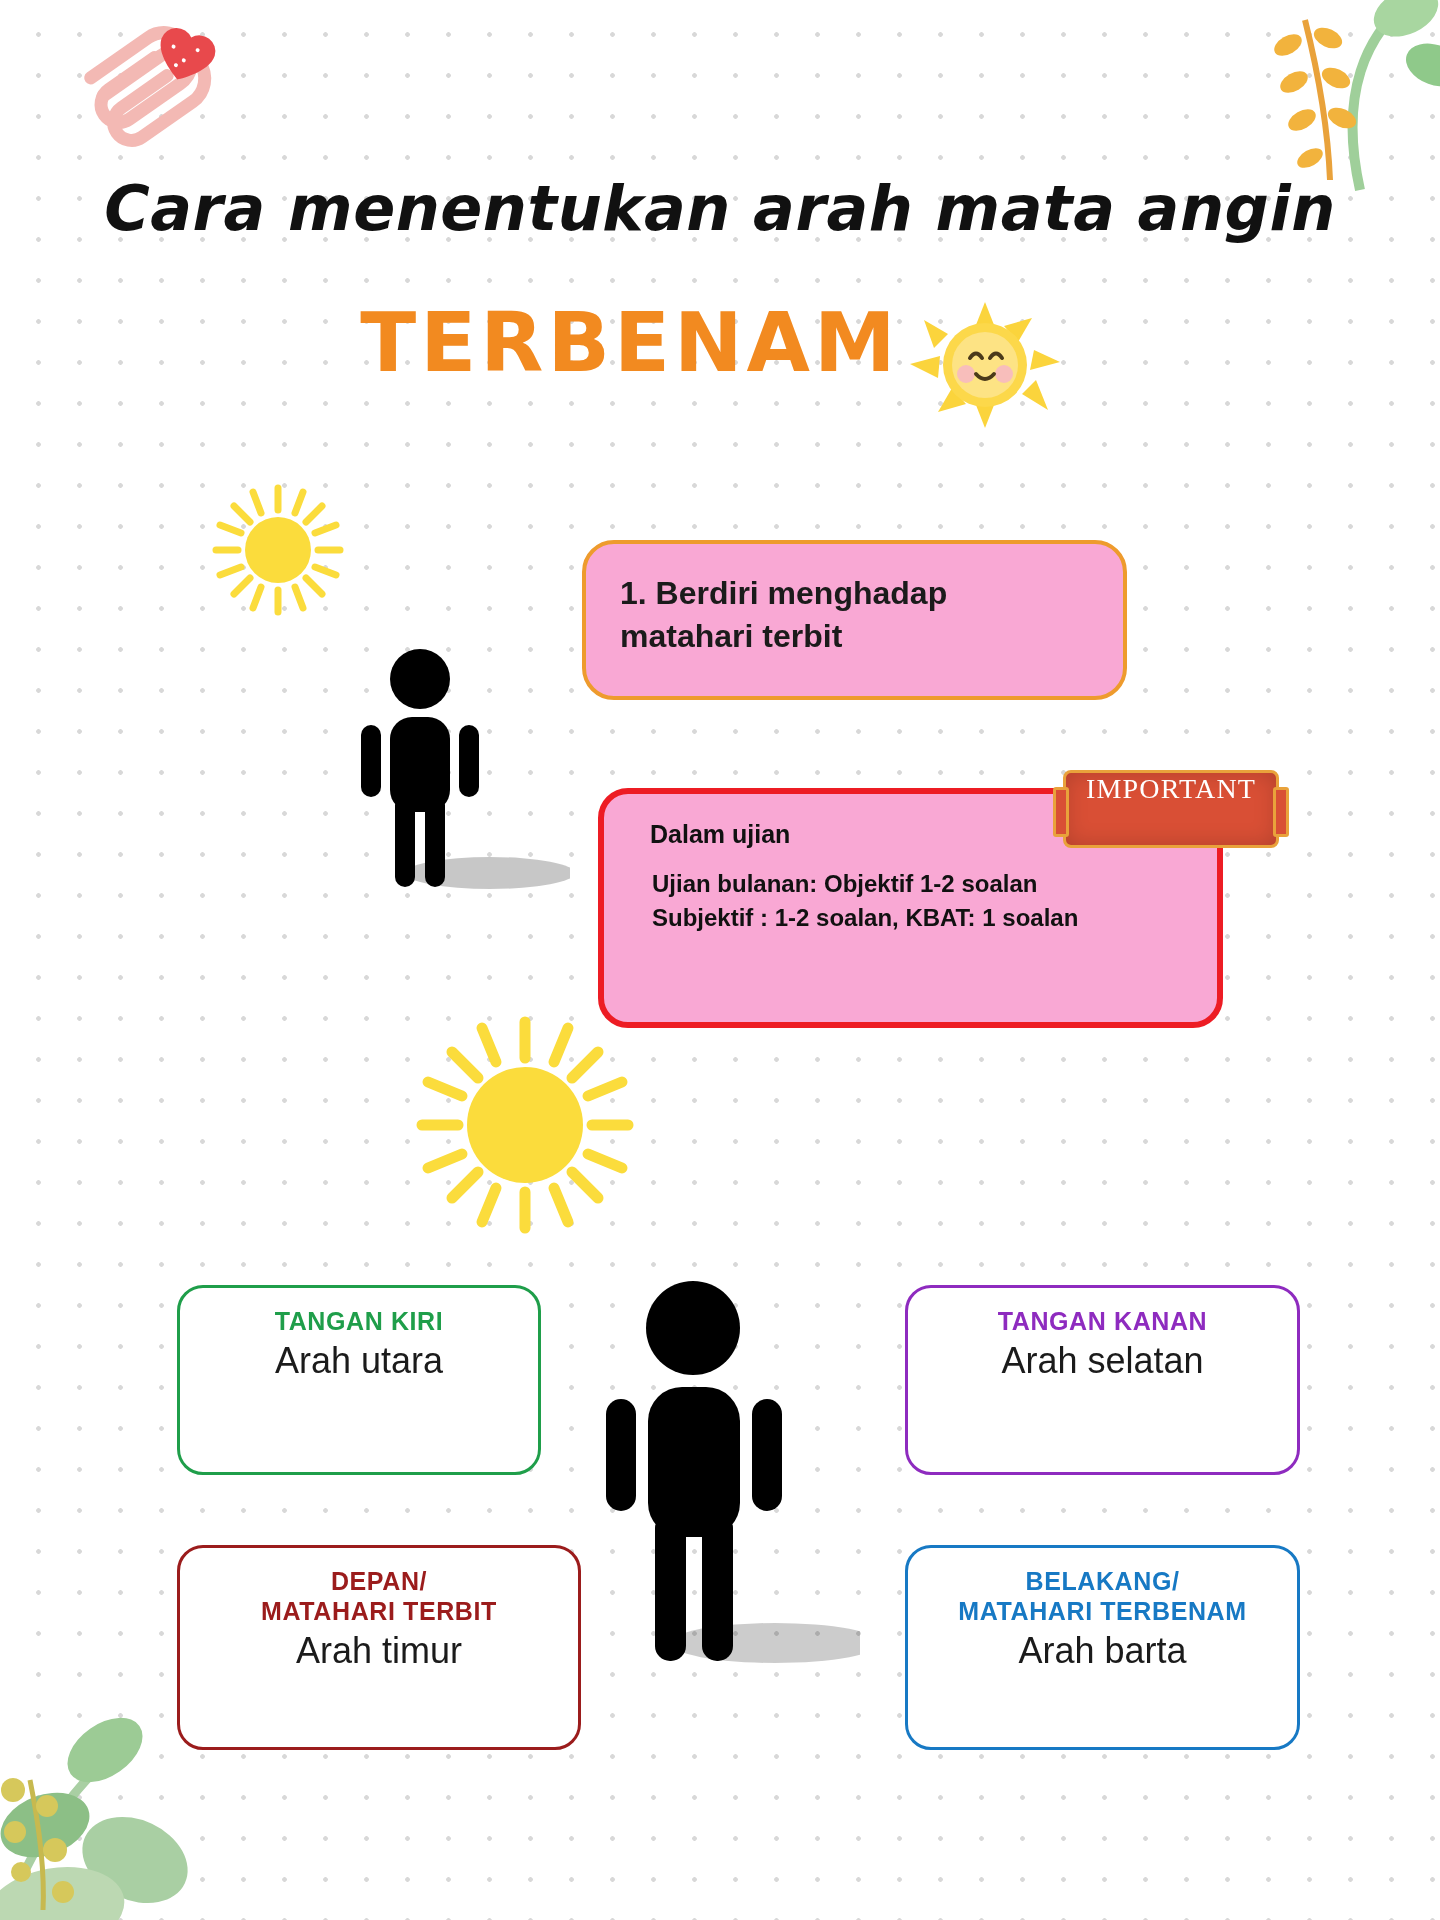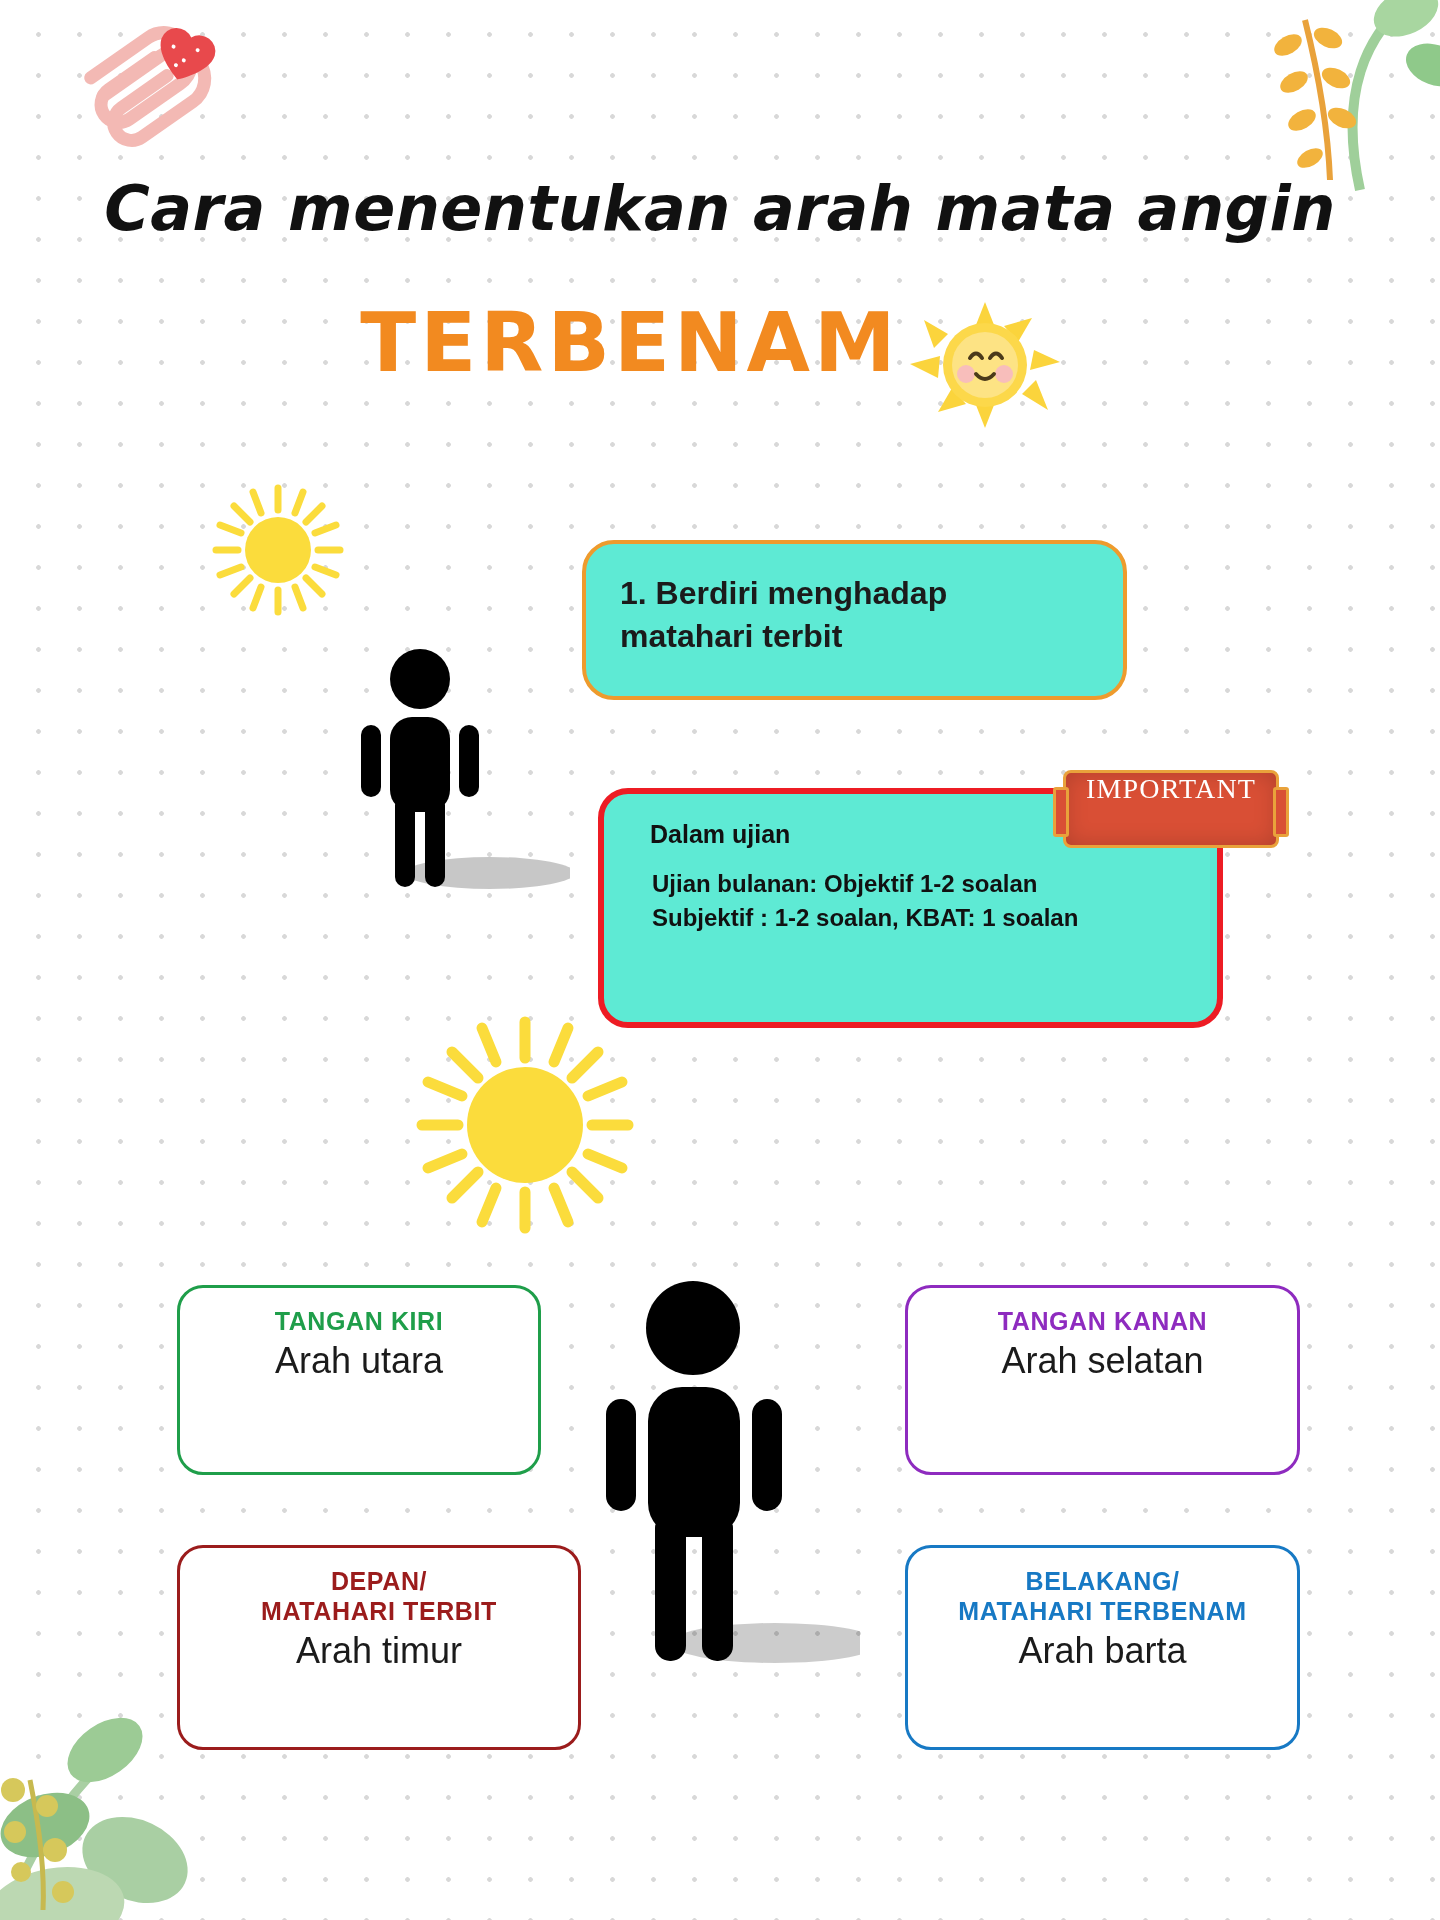--- a/index.html
+++ b/index.html
@@ -66,21 +66,21 @@
     top: 300px;
     width: 170px;
     height: 130px;
   }
 
   
   .box {
     position: absolute;
     box-sizing: border-box;
     border-radius: 30px;
-    background: #5eead4;
+    background: #f9a8d4;
     border: 4px solid #000;
   }
   .box-step1 {
     left: 582px;
     top: 540px;
     width: 545px;
     height: 160px;
     border-color: #EE9B2D;
     border-width: 4px;
     border-radius: 32px;

